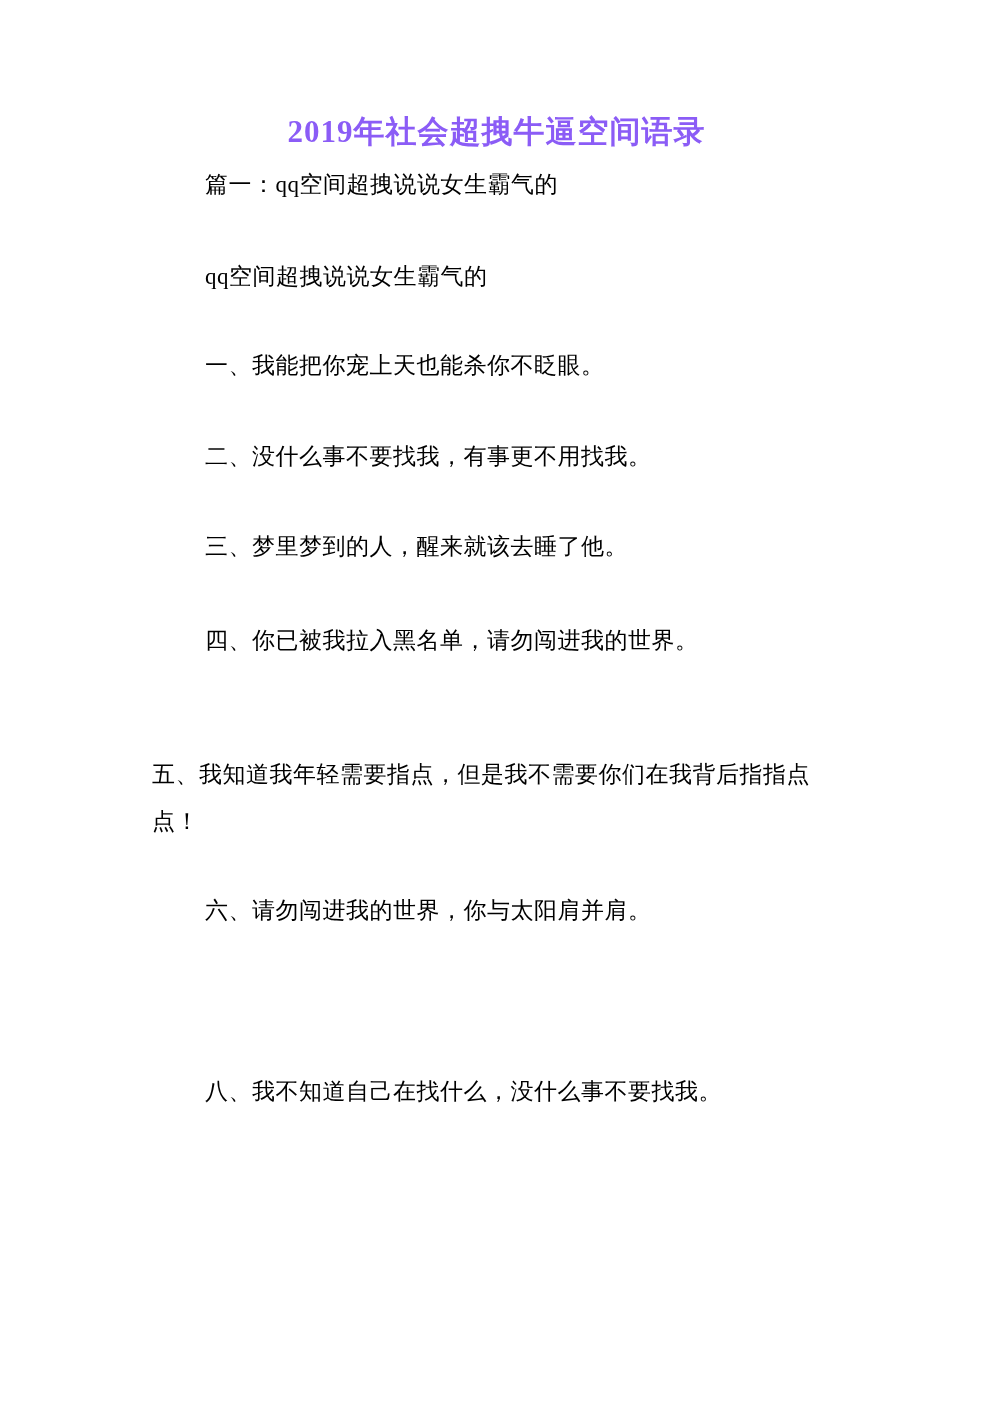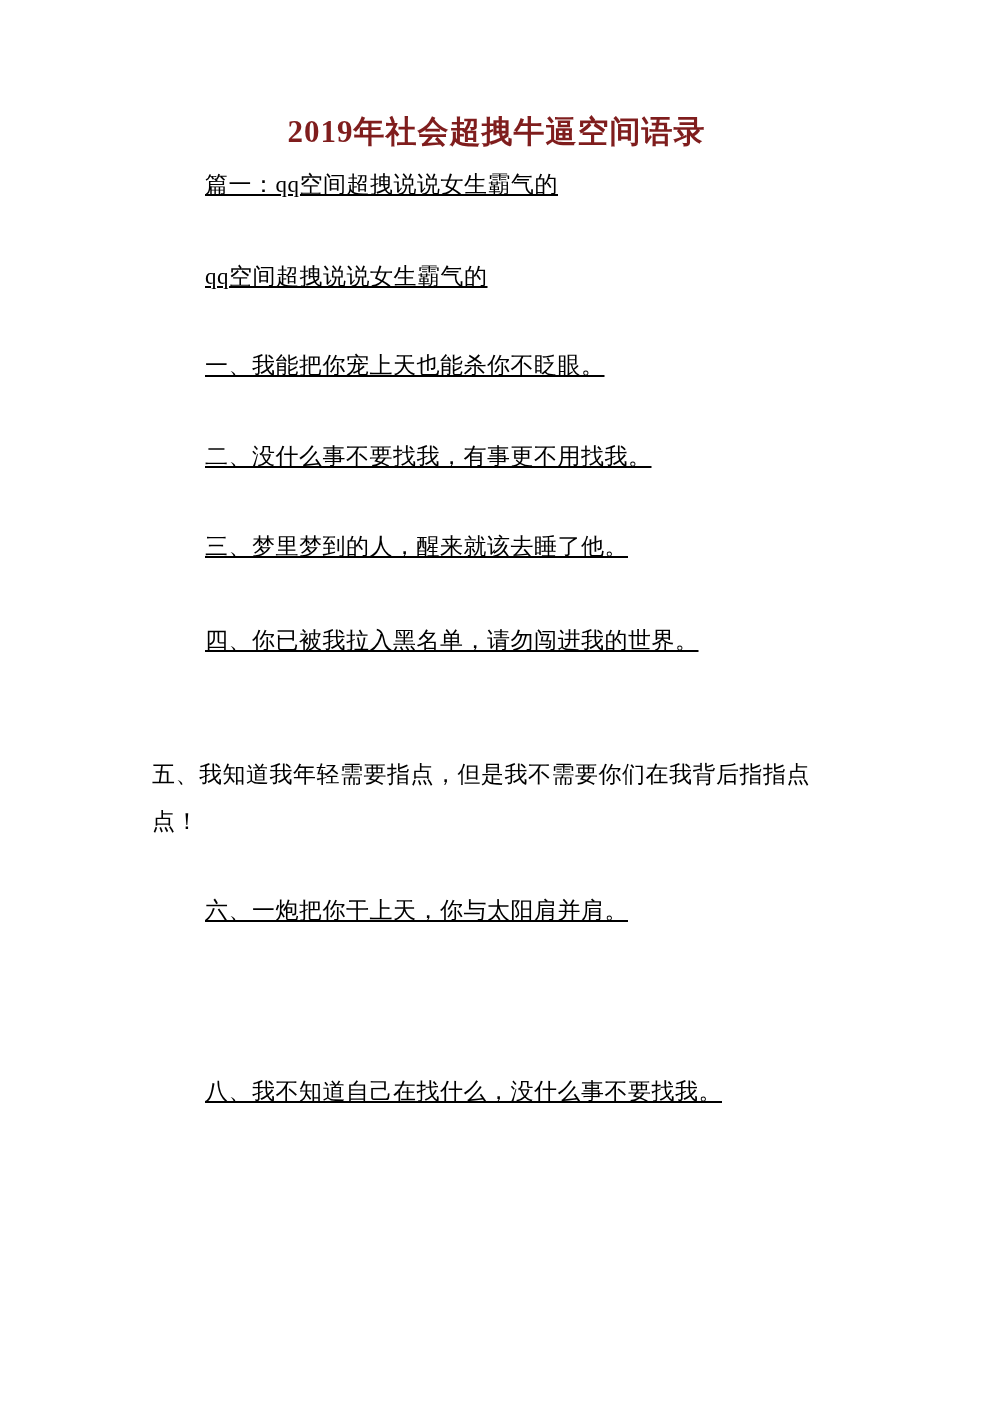--- a/index.html
+++ b/index.html
@@ -19,32 +19,32 @@
   .doc-title {
     position: absolute;
     top: 112px;
     left: 0;
     width: 993px;
     margin: 0;
     text-align: center;
     font-size: 31px;
     font-weight: bold;
     line-height: 40px;
-    color: #7f1d1d;
+    color: #8b5cf6;
     letter-spacing: 1px;
   }
   .para {
     position: absolute;
     margin: 0;
     font-size: 23px;
     line-height: 30px;
     white-space: nowrap;
     letter-spacing: 0.5px;
   }
-  .para.indent { left: 205px; text-decoration: underline; }
+  .para.indent { left: 205px; }
   .para.wrap {
     left: 152px;
     width: 680px;
     white-space: normal;
     line-break: anywhere;
     line-height: 47px;
   }
   .p1  { top: 170px; }
   .p2  { top: 262px; text-align: right; }
   .p3  { top: 351px; }
@@ -70,18 +70,18 @@
   <p class="para indent p3">一、我能把你宠上天也能杀你不眨眼。</p>
 
   <p class="para indent p5">三、梦里梦到的人，醒来就该去睡了他。</p>
 
   <p class="para indent p4">二、没什么事不要找我，有事更不用找我。</p>
 
   <p class="para indent p6">四、你已被我拉入黑名单，请勿闯进我的世界。</p>
 
   <p class="para wrap p7">五、我知道我年轻需要指点，但是我不需要你们在我背后指指点点！</p>
 
-  <p class="para indent p8">六、一炮把你干上天，你与太阳肩并肩。</p>
+  <p class="para indent p8">六、请勿闯进我的世界，你与太阳肩并肩。</p>
 
 
   <p class="para indent p10">八、我不知道自己在找什么，没什么事不要找我。</p>
 
 </div>
 
 </body></html>

